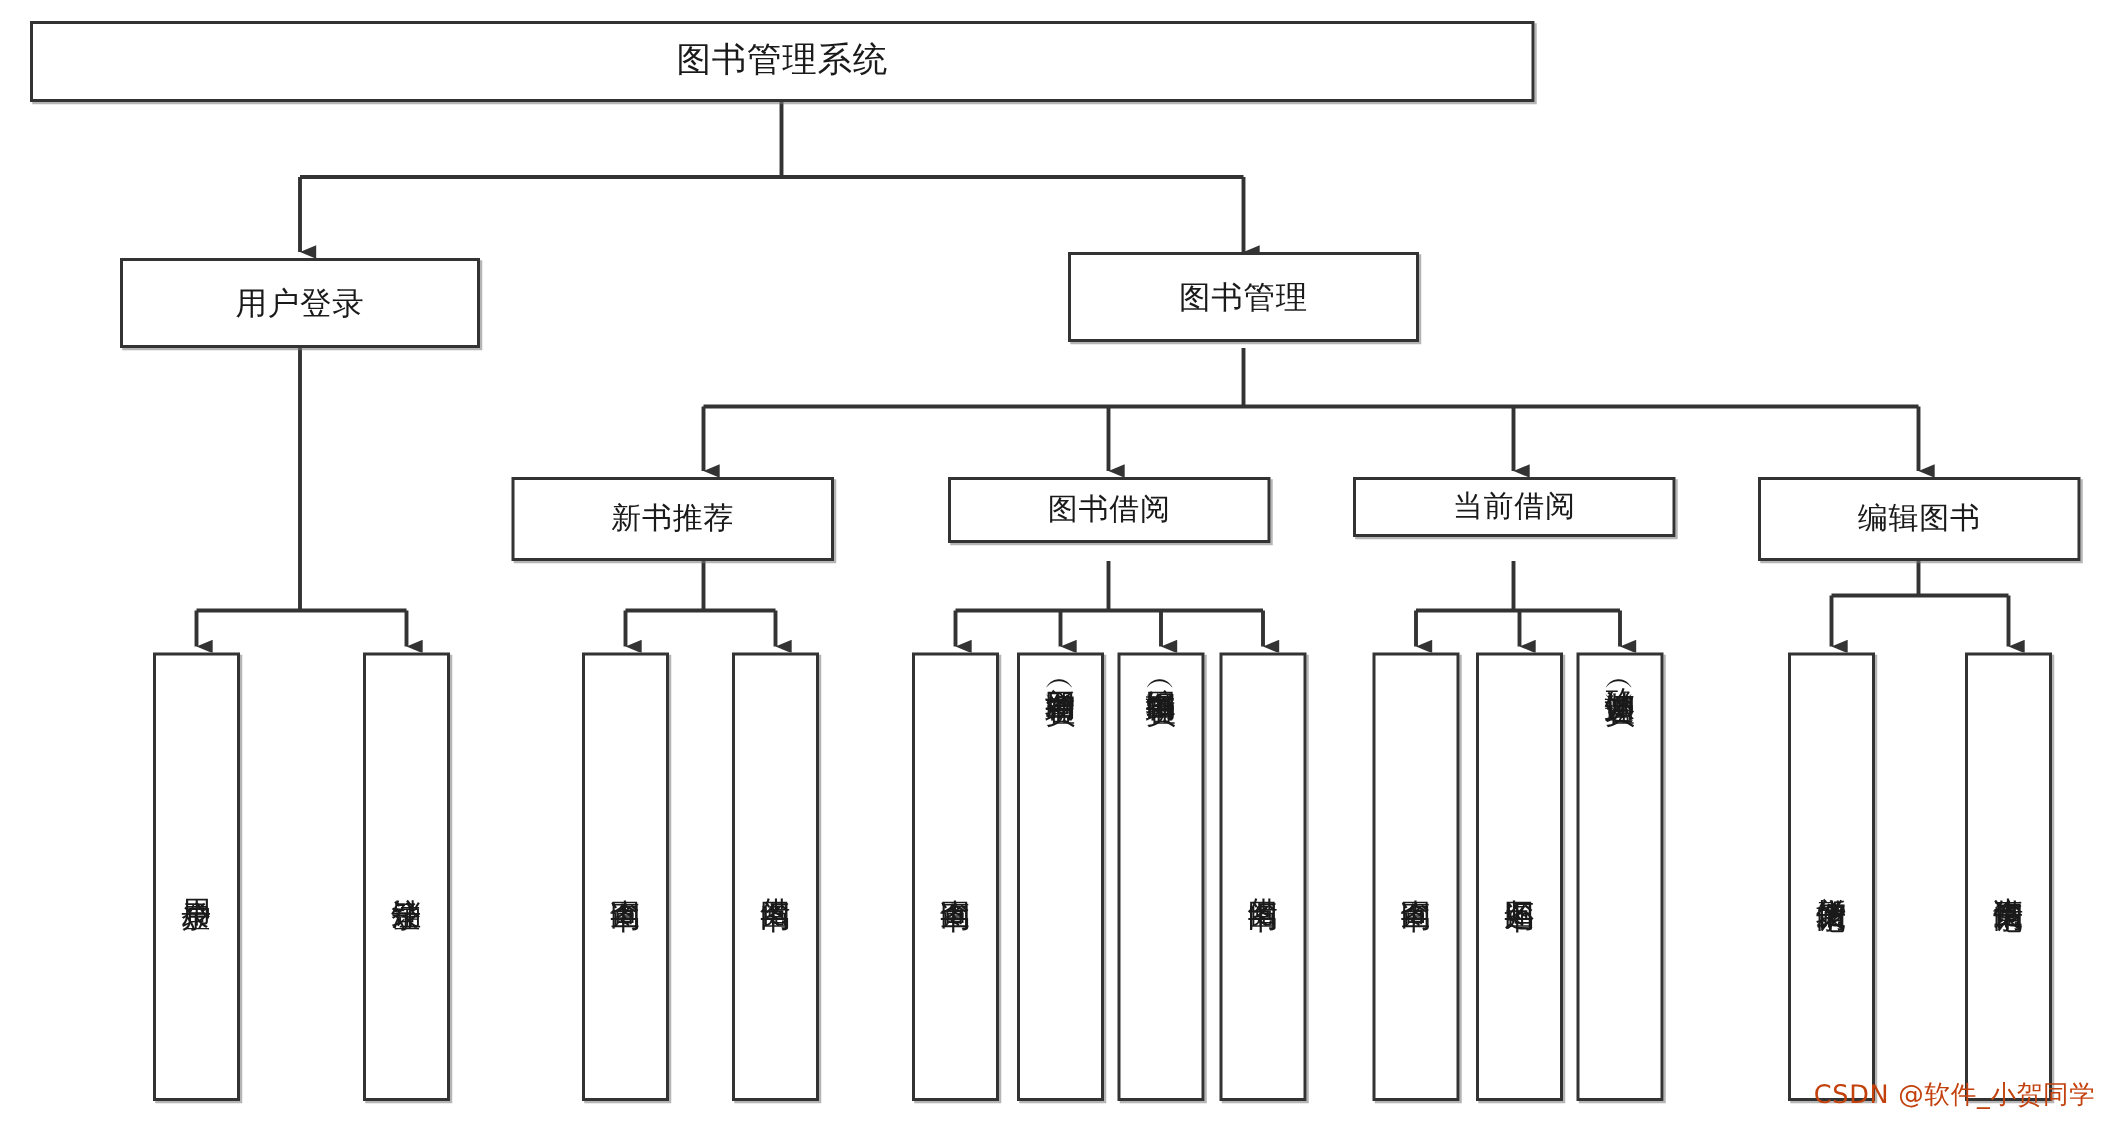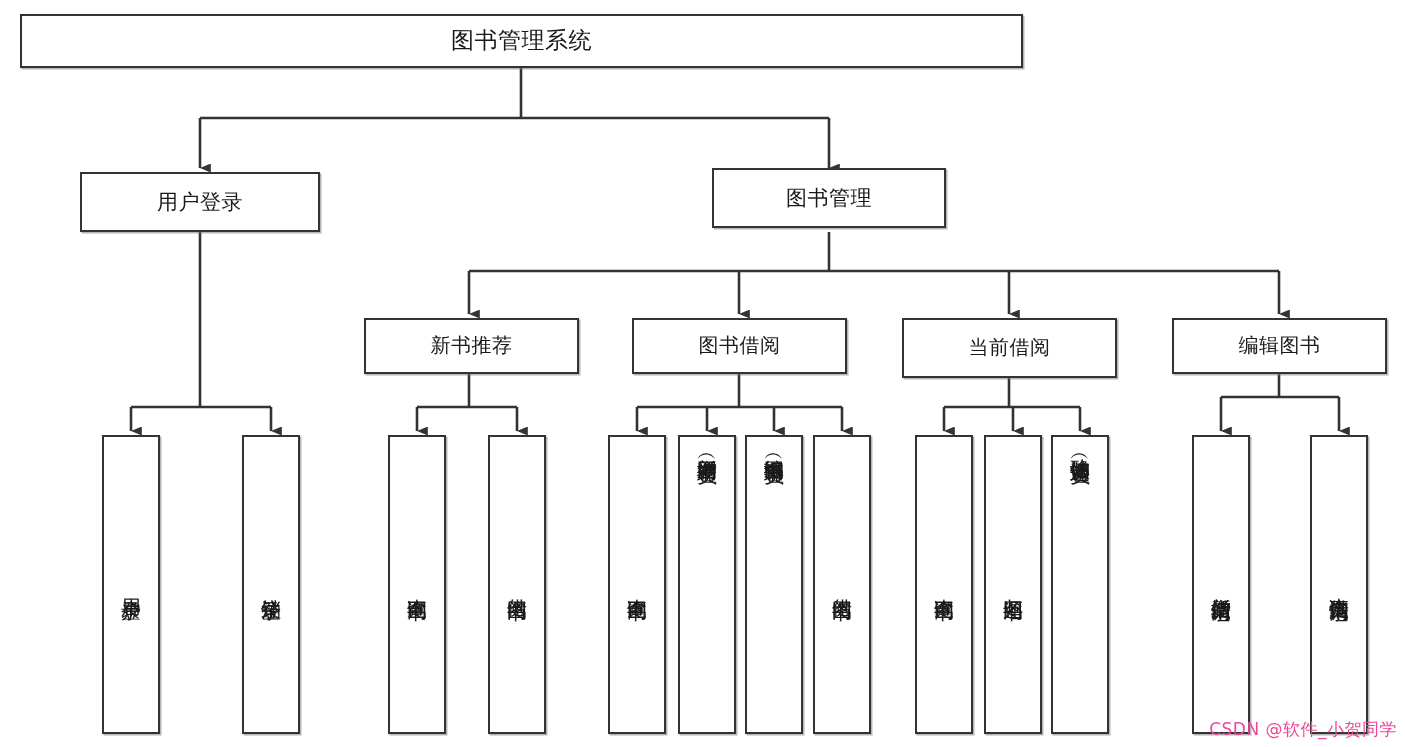--- a/index.html
+++ b/index.html
@@ -62,21 +62,21 @@
   }
   .node.leaf.mid {
     align-items: center;
     padding-top: 0;
   }
   .watermark {
     position: absolute;
     right: 8px;
     bottom: 6px;
     font-size: 17px;
-    color: #ec4899;
+    color: #c2410c;
     letter-spacing: 0.5px;
     z-index: 5;
     white-space: nowrap;
     font-family: "DejaVu Sans", "Liberation Sans", sans-serif;
   }
 </style>
 </head>
 <body>
 
 <div id="canvas">
@@ -141,27 +141,27 @@
     <span class="lbl">图书管理系统</span>
   </div>
 
   <div class="node l1" id="n-l1-0" style="left: 80px; top: 172px; width: 240px; height: 60px;">
     <span class="lbl">用户登录</span>
   </div>
   <div class="node l1" id="n-l1-1" style="left: 712px; top: 168px; width: 234px; height: 60px;">
     <span class="lbl">图书管理</span>
   </div>
 
-  <div class="node l2" id="n-l2-0" style="left: 364px; top: 318px; width: 215px; height: 56px;">
+  <div class="node l2" id="n-l2-0" style="left: 341px; top: 318px; width: 215px; height: 56px;">
     <span class="lbl">新书推荐</span>
   </div>
-  <div class="node l2" id="n-l2-1" style="left: 632px; top: 318px; width: 215px; height: 56px;">
+  <div class="node l2" id="n-l2-1" style="left: 632px; top: 318px; width: 215px; height: 44px;">
     <span class="lbl">图书借阅</span>
   </div>
-  <div class="node l2" id="n-l2-2" style="left: 902px; top: 318px; width: 215px; height: 60px;">
+  <div class="node l2" id="n-l2-2" style="left: 902px; top: 318px; width: 215px; height: 40px;">
     <span class="lbl">当前借阅</span>
   </div>
   <div class="node l2" id="n-l2-3" style="left: 1172px; top: 318px; width: 215px; height: 56px;">
     <span class="lbl">编辑图书</span>
   </div>
 
   <div class="node leaf mid" id="n-lf-0" style="left: 102px; top: 435px; width: 58px; height: 299px;">
     <span class="lbl">用户登录</span>
   </div>
   <div class="node leaf mid" id="n-lf-1" style="left: 242px; top: 435px; width: 58px; height: 299px;">

